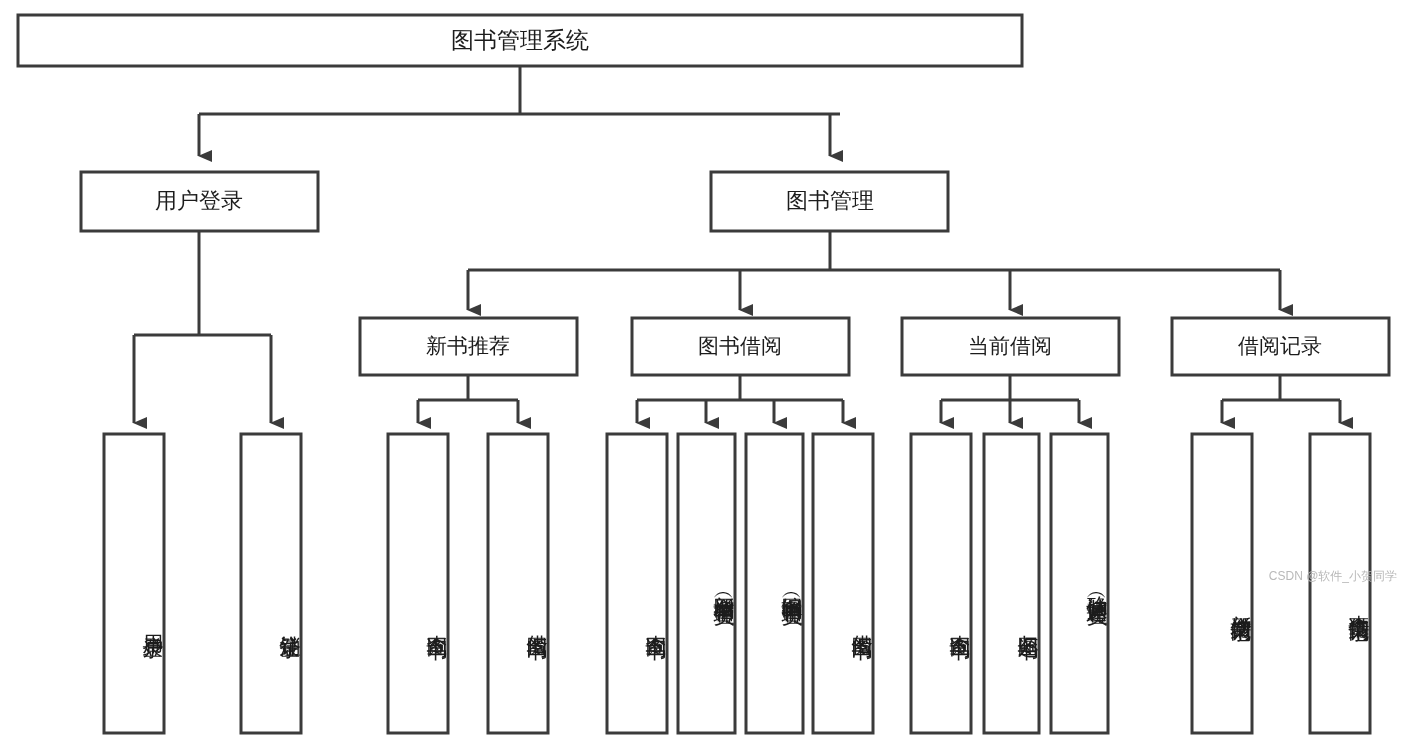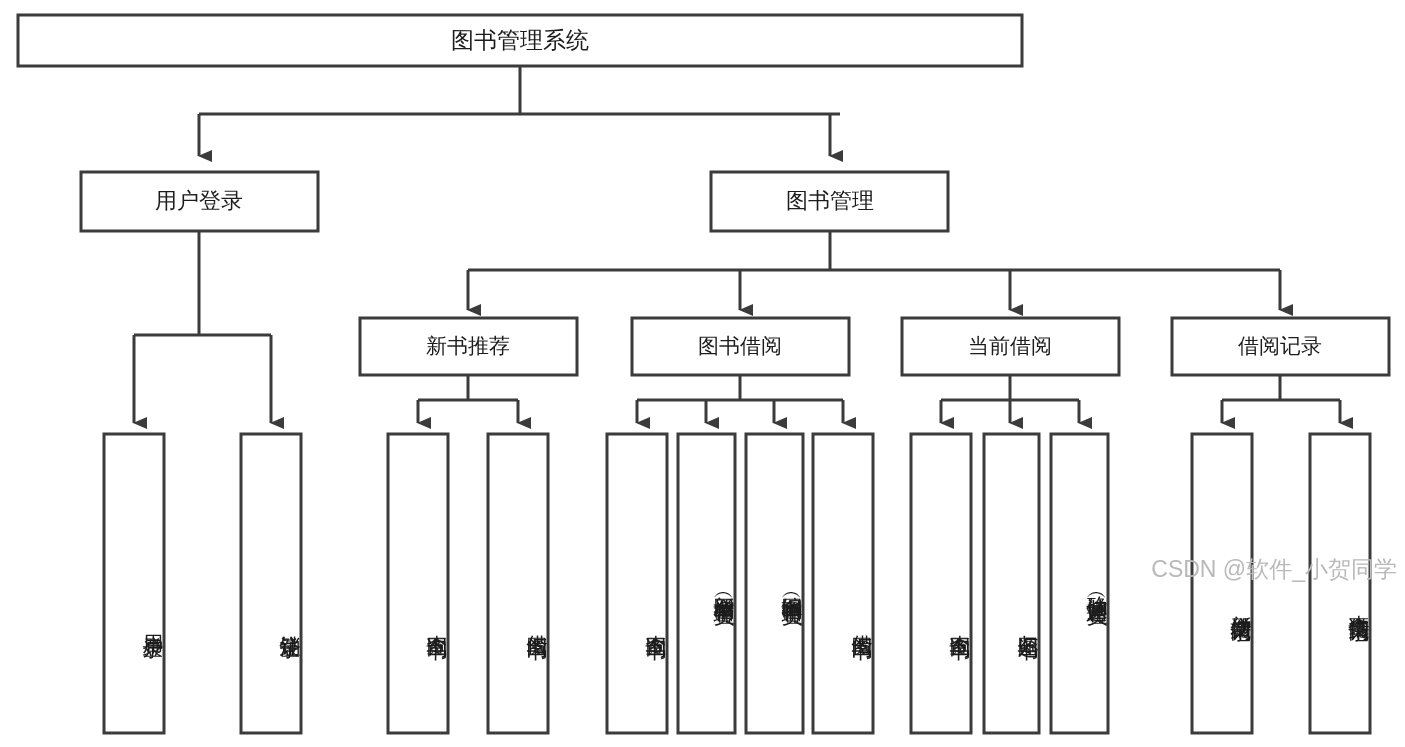--- a/index.html
+++ b/index.html
@@ -32,21 +32,21 @@
     letter-spacing:1.5px;
     display:flex;
     align-items:flex-start;
     justify-content:center;
     white-space:nowrap;
     pointer-events:none;
   }
   .watermark{
     position:absolute;
     right:8px;bottom:4px;
-    font-size:23px;
+    font-size:12px;
     color:#b9b9b9;
     font-family:"Liberation Sans","DejaVu Sans",sans-serif;
     white-space:nowrap;
   }
 </style>
 </head>
 <body>
 
 <div id="stage">
 

